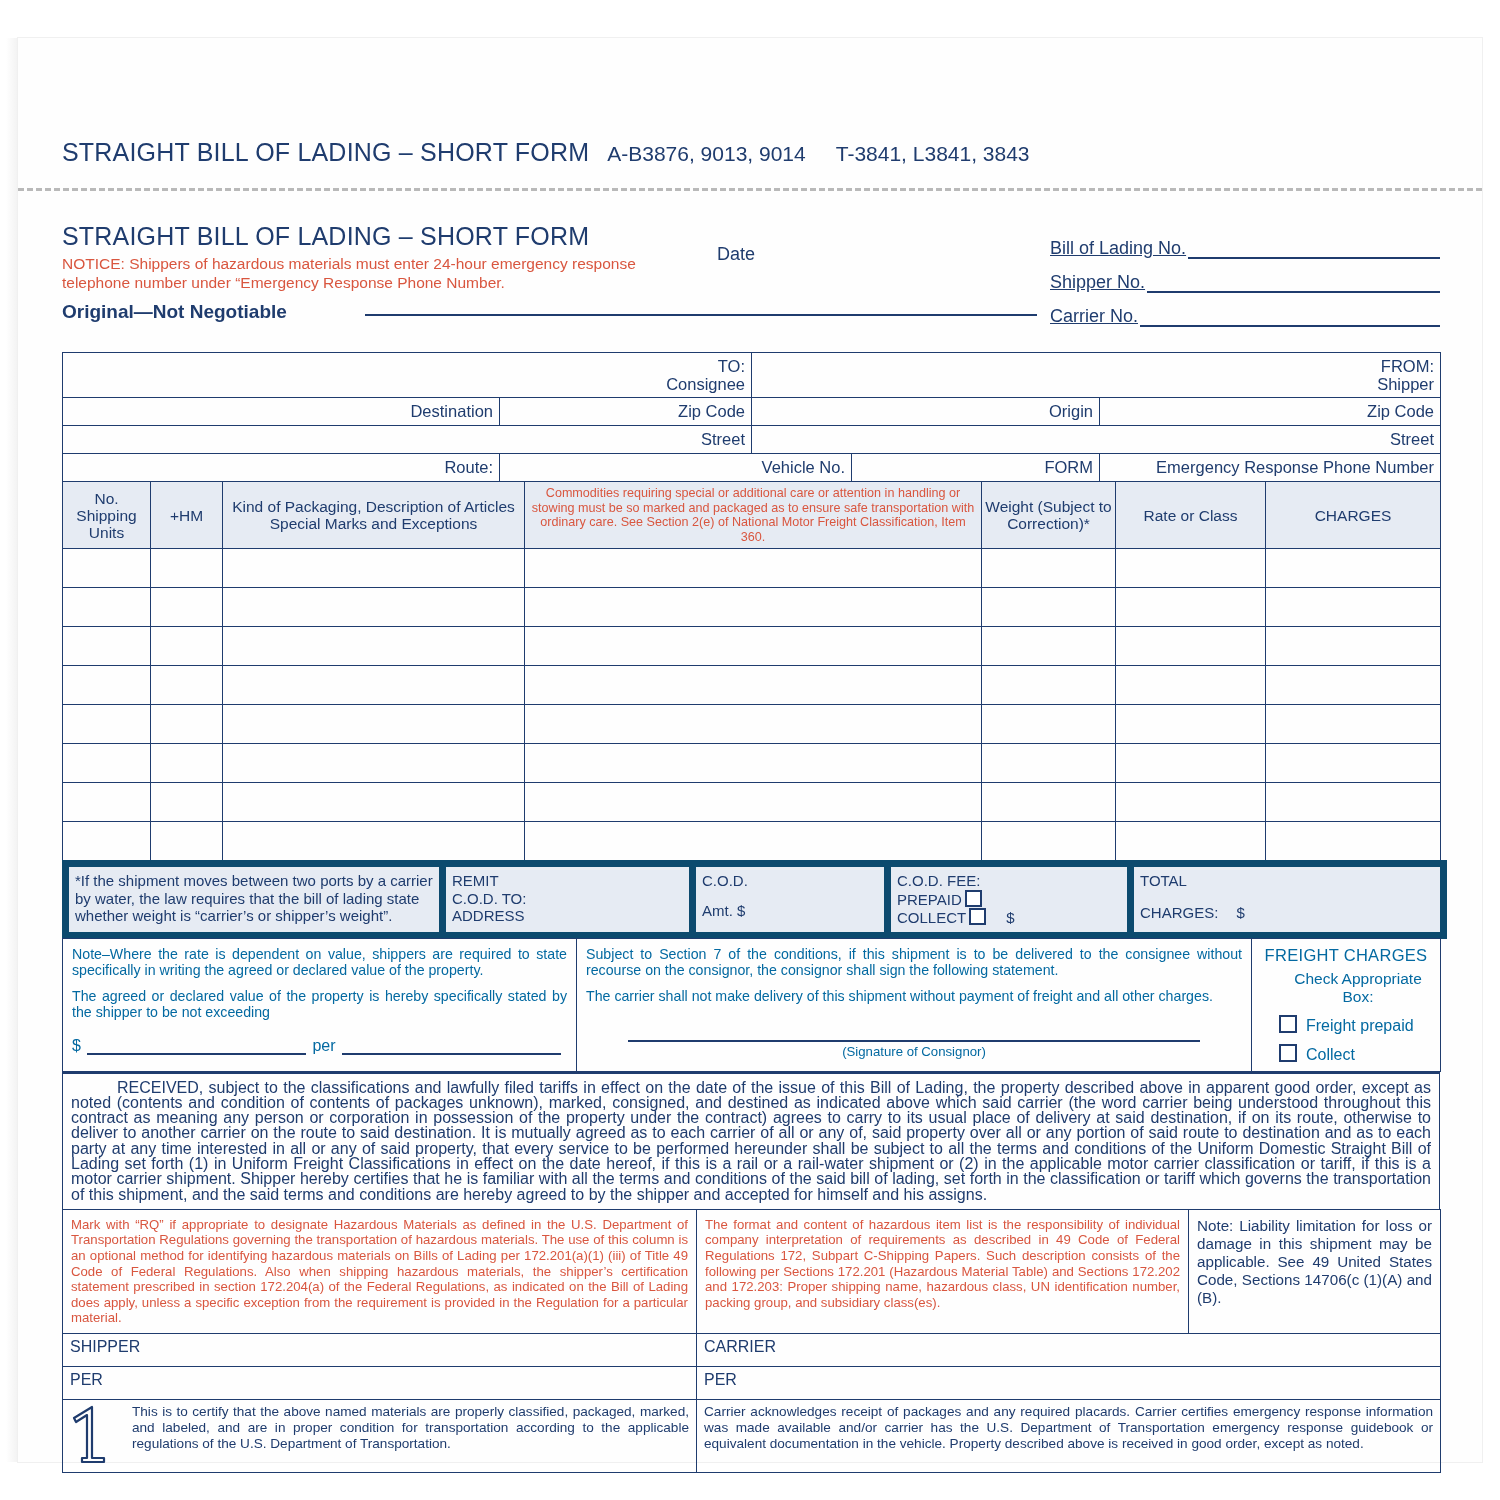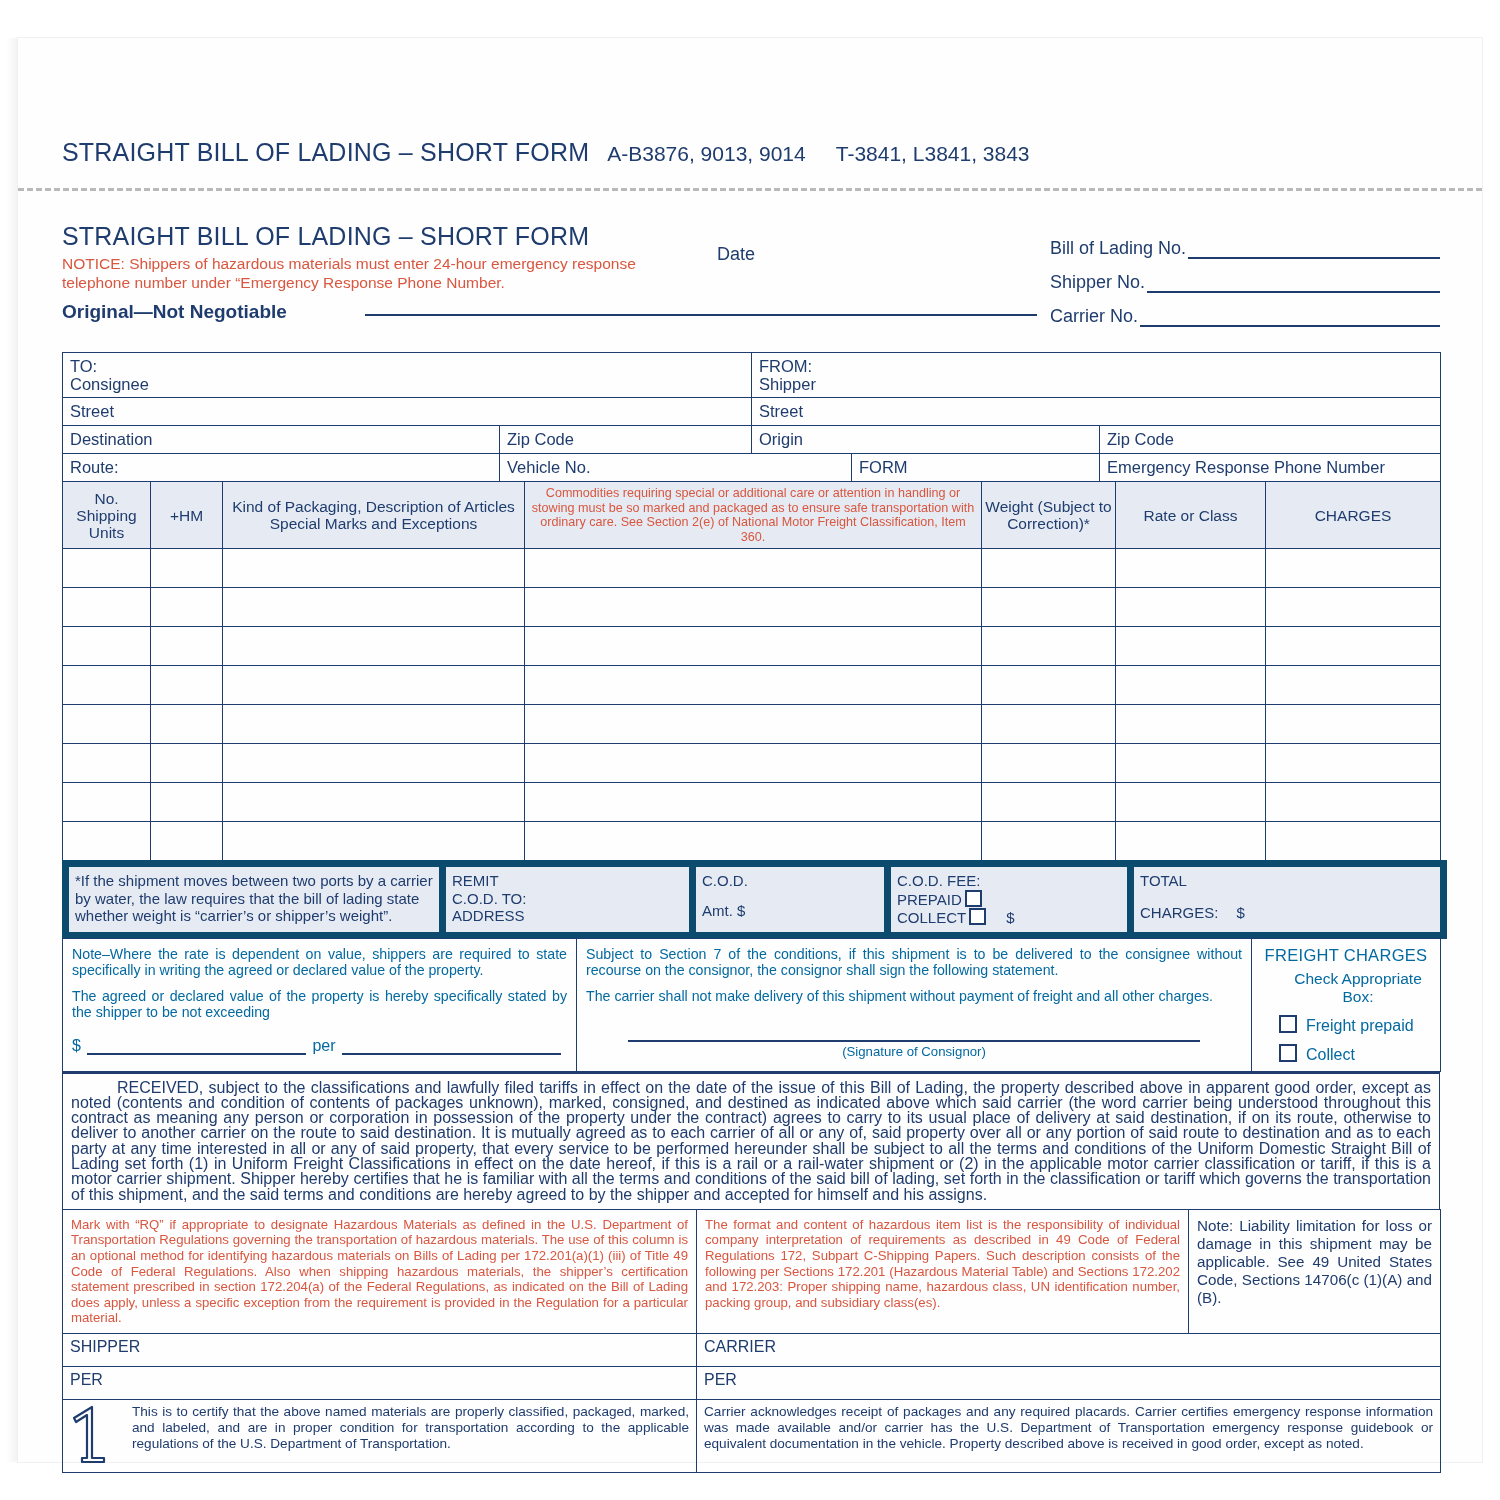--- a/index.html
+++ b/index.html
@@ -27,24 +27,24 @@
   .notice{font-size:15.5px;line-height:19px;color:#d9563f;margin-top:3px;width:610px;}
   .orig{font-size:19px;font-weight:bold;margin-top:9px;}
   .carrierline{position:absolute;left:303px;top:92px;width:672px;border-bottom:2px solid #1f3c6e;}
   .carriercap{position:absolute;left:303px;top:97px;width:672px;text-align:center;font-size:13px;}
 
   .daterow{position:absolute;left:655px;top:12px;width:723px;}
   .fl{display:flex;align-items:flex-end;font-size:18px;margin-bottom:13px;}
   .fl .lbl{white-space:nowrap;}
   .fl .rule{flex:1;border-bottom:2px solid #1f3c6e;margin-left:2px;height:14px;}
   .dateblk{position:absolute;left:0;top:10px;width:340px;display:flex;align-items:flex-end;font-size:18px;}
-  .rblk{position:absolute;right:0;top:4px;width:390px;}
-
-  
-  table.addr{border-collapse:collapse;width:1378px;table-layout:fixed;}
+  .rblk{position:absolute;right:0;top:4px;width:390px;text-decoration:underline;}
+
+  
+  table.addr{border-collapse:collapse;width:1378px;table-layout:fixed;text-align:right;}
   table.addr td{border:1px solid #1f3c6e;font-size:16.5px;padding:4px 6px 4px 7px;
                 vertical-align:top;color:#1f3c6e;height:15px;}
   .two-line{height:44px;}
   .lead{line-height:18px;}
 
   
   table.items{border-collapse:collapse;width:1378px;table-layout:fixed;margin-top:-1px;}
   table.items th{border:1px solid #1f3c6e;background:#e6ebf3;color:#1f3c6e;font-weight:normal;
                  font-size:15.5px;line-height:17px;padding:4px 3px;vertical-align:middle;}
   table.items td{border:1px solid #1f3c6e;height:36px;}
@@ -152,28 +152,28 @@
         <td class="two-line lead" colspan="2">
           <div>TO:</div>
           <div>Consignee</div>
         </td>
         <td class="two-line lead" colspan="3">
           <div>FROM:</div>
           <div>Shipper</div>
         </td>
       </tr>
       <tr>
-        <td colspan="2">Street</td>
-        <td colspan="3">Street</td>
-      </tr>
-      <tr>
         <td>Destination</td>
         <td>Zip Code</td>
         <td colspan="2">Origin</td>
         <td>Zip Code</td>
+      </tr>
+      <tr>
+        <td colspan="2">Street</td>
+        <td colspan="3">Street</td>
       </tr>
       <tr>
         <td class="two-line">Route:</td>
         <td class="two-line" colspan="2">Vehicle No.</td>
         <td class="two-line">FORM</td>
         <td class="two-line lead red">
           <span>Emergency Response Phone Number</span>
         </td>
       </tr>
     </tbody>

